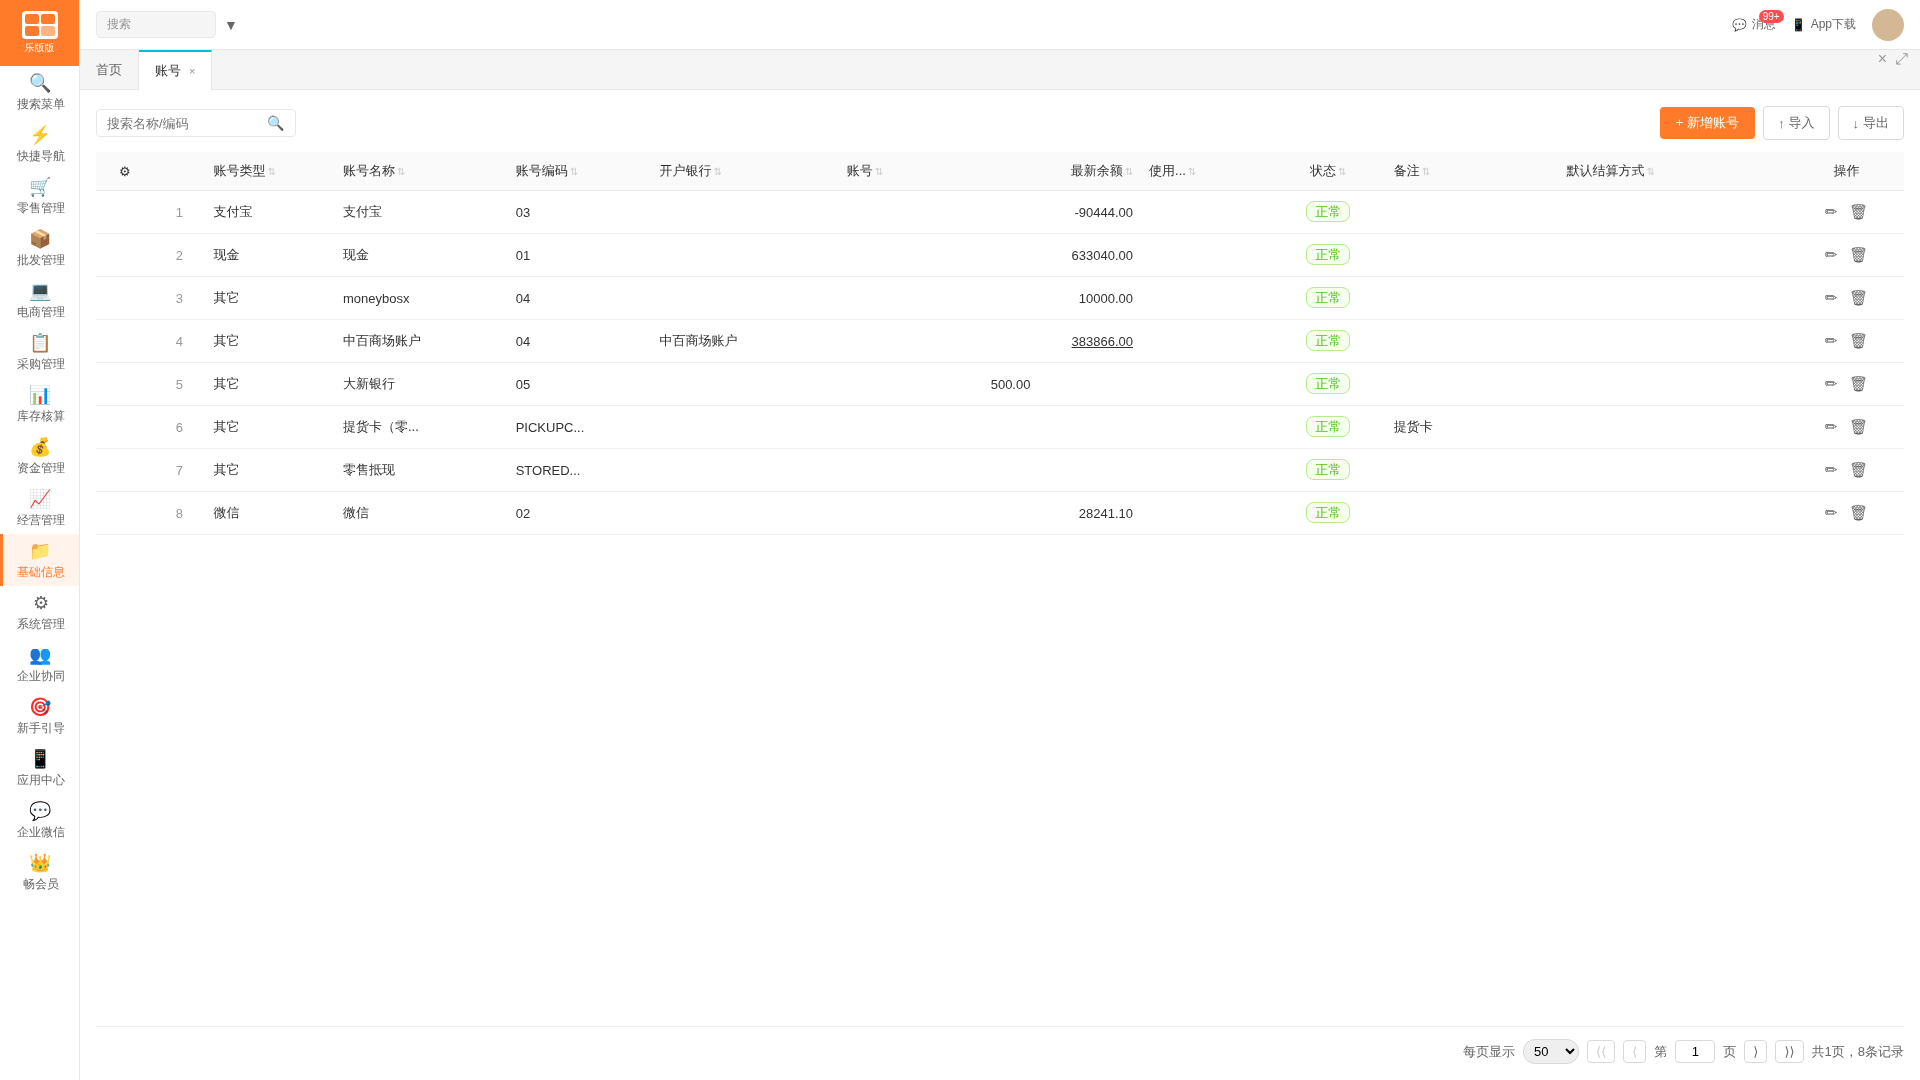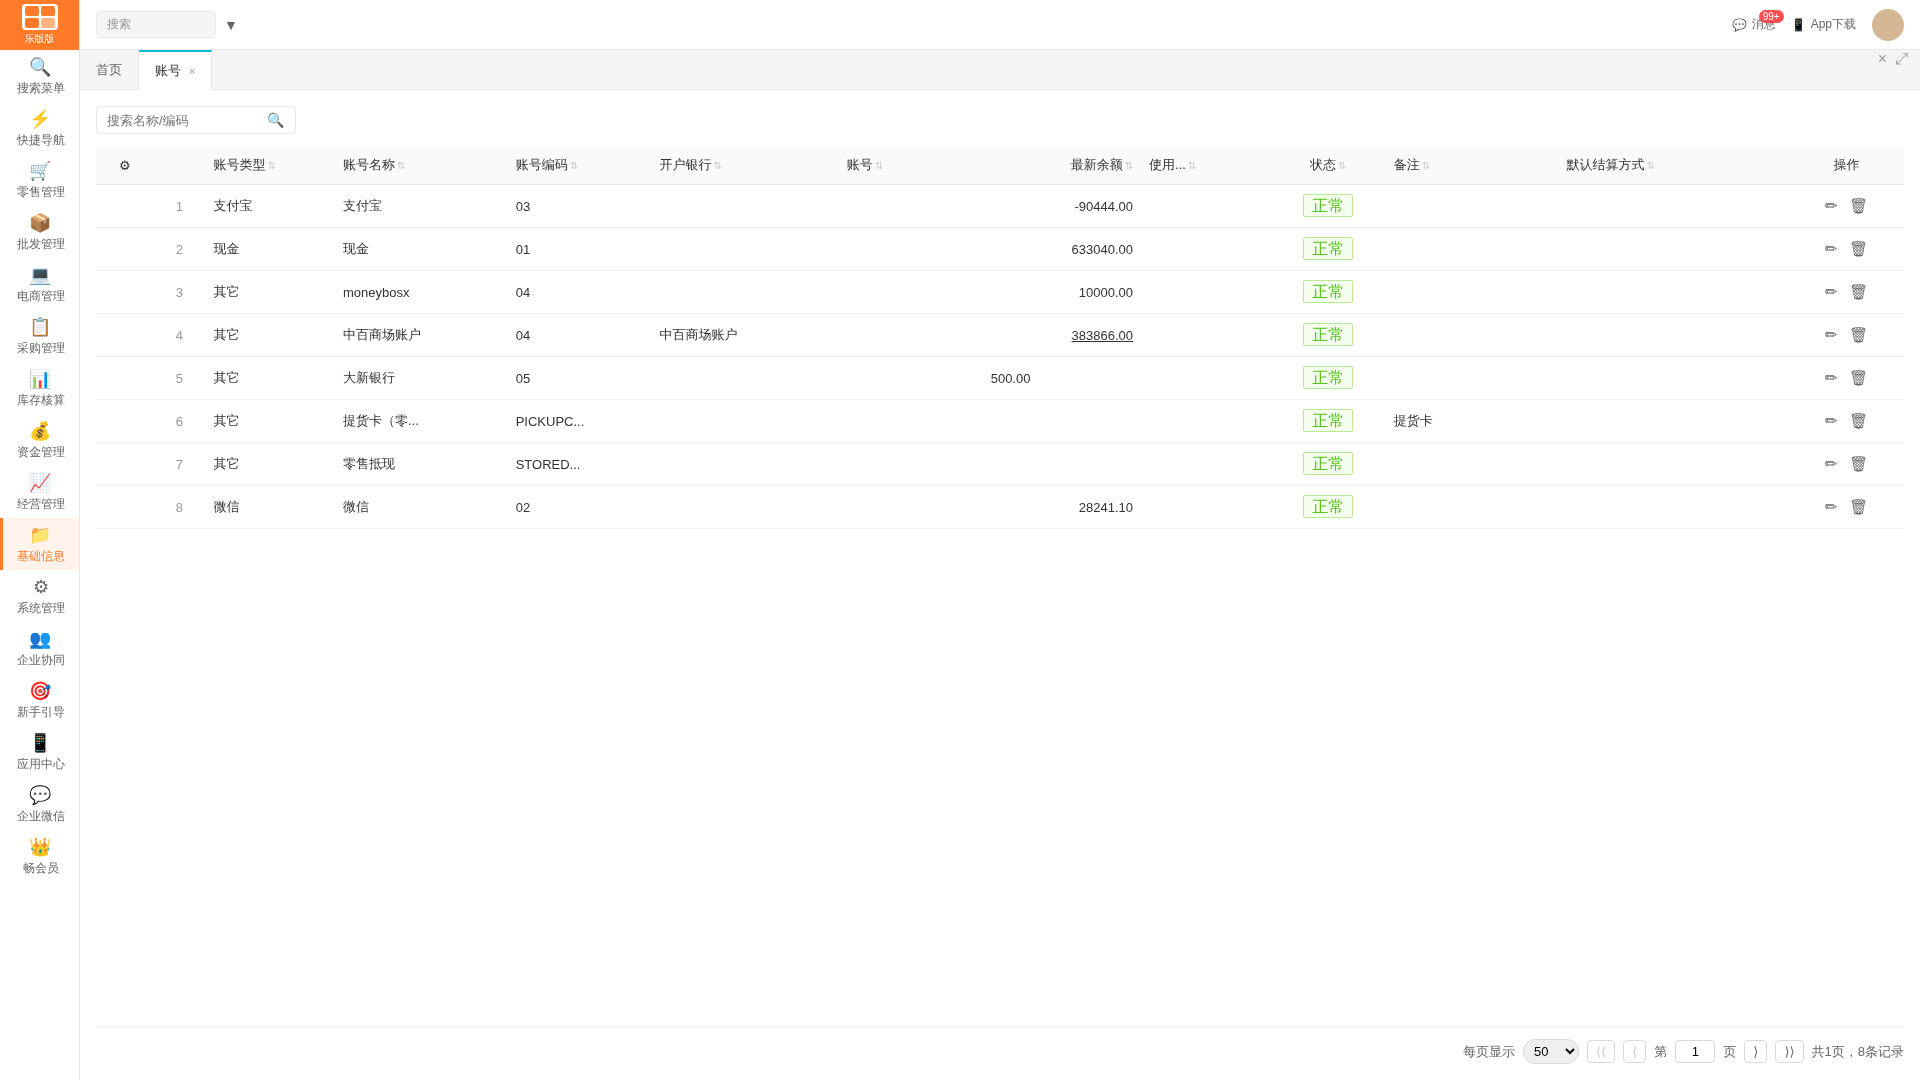--- a/index.html
+++ b/index.html
@@ -10,21 +10,21 @@
       width: 80px;
       background: #fff;
       display: flex;
       flex-direction: column;
       border-right: 1px solid #e8e8e8;
       height: 1080px;
       flex-shrink: 0;
     }
     .sidebar-logo {
       background: #ff7b29;
-      height: 50px;
+      height: 66px;
       display: flex;
       align-items: center;
       justify-content: center;
       flex-direction: column;
       padding: 4px;
     }
     .sidebar-logo-icon {
       width: 36px;
       height: 28px;
       background: #fff;
@@ -264,23 +264,23 @@
     }
     tbody td {
       padding: 10px 8px;
       color: #333;
       white-space: nowrap;
     }
     .status-badge {
       background: #f6ffed;
       color: #52c41a;
       border: 1px solid #b7eb8f;
-      border-radius: 2px;
+      border-radius: 8px;
       padding: 2px 8px;
-      font-size: 16px;
+      font-size: 13px;
     }
     .action-btn {
       background: none;
       border: none;
       cursor: pointer;
       color: #666;
       font-size: 15px;
       padding: 2px 4px;
     }
     .num-col { width: 36px; color: #999; text-align: center; }
@@ -458,20 +458,33 @@
       <span style="cursor:pointer;color:#999;">⤢</span>
     </div>
   </div>
 
   <div class="content-area">
 
     <div class="toolbar">
       <div class="search-box">
         <input type="text" placeholder="搜索名称/编码" style="">
         <span class="search-icon">🔍</span>
+      </div>
+      <div class="toolbar-right">
+        <button class="btn-new">
+          <span>+ 新增账号</span>
+        </button>
+        <button class="btn-outline">
+          <span>↑</span>
+          <span>导入</span>
+        </button>
+        <button class="btn-outline">
+          <span>↓</span>
+          <span>导出</span>
+        </button>
       </div>
     </div>
 
     <div class="table-container">
       <table>
         <thead>
           <tr>
             <th class="gear-col">⚙</th>
             <th class="num-col"></th>
             <th class="col-type">账号类型<span class="sort-icon">⇅</span></th>

